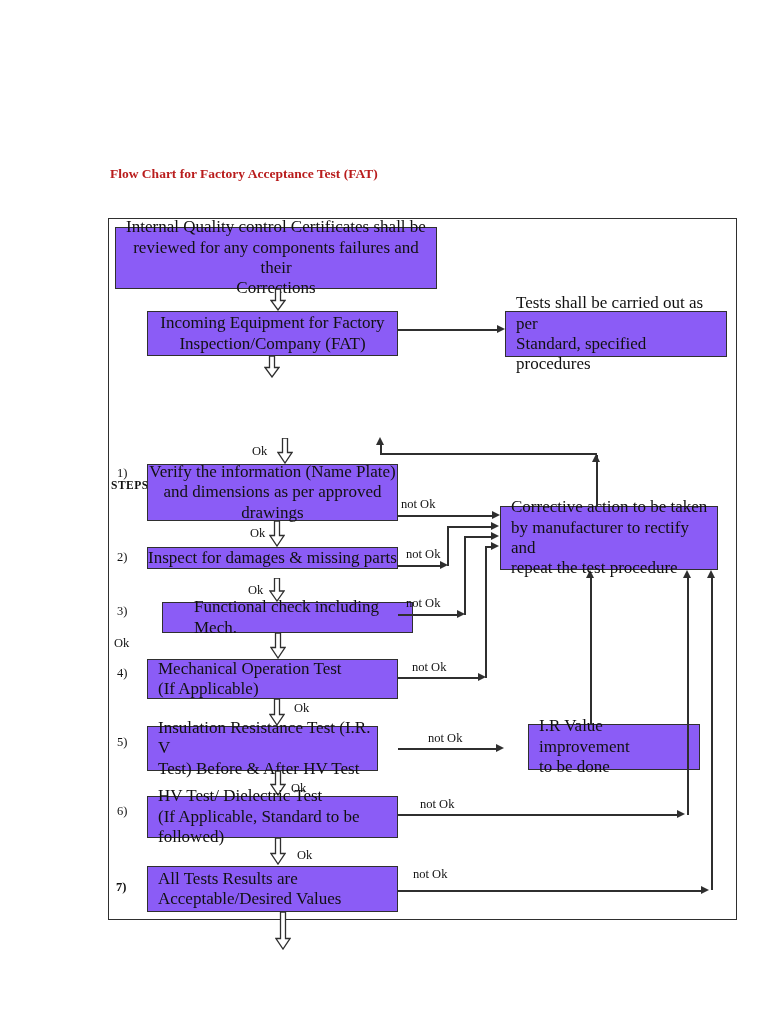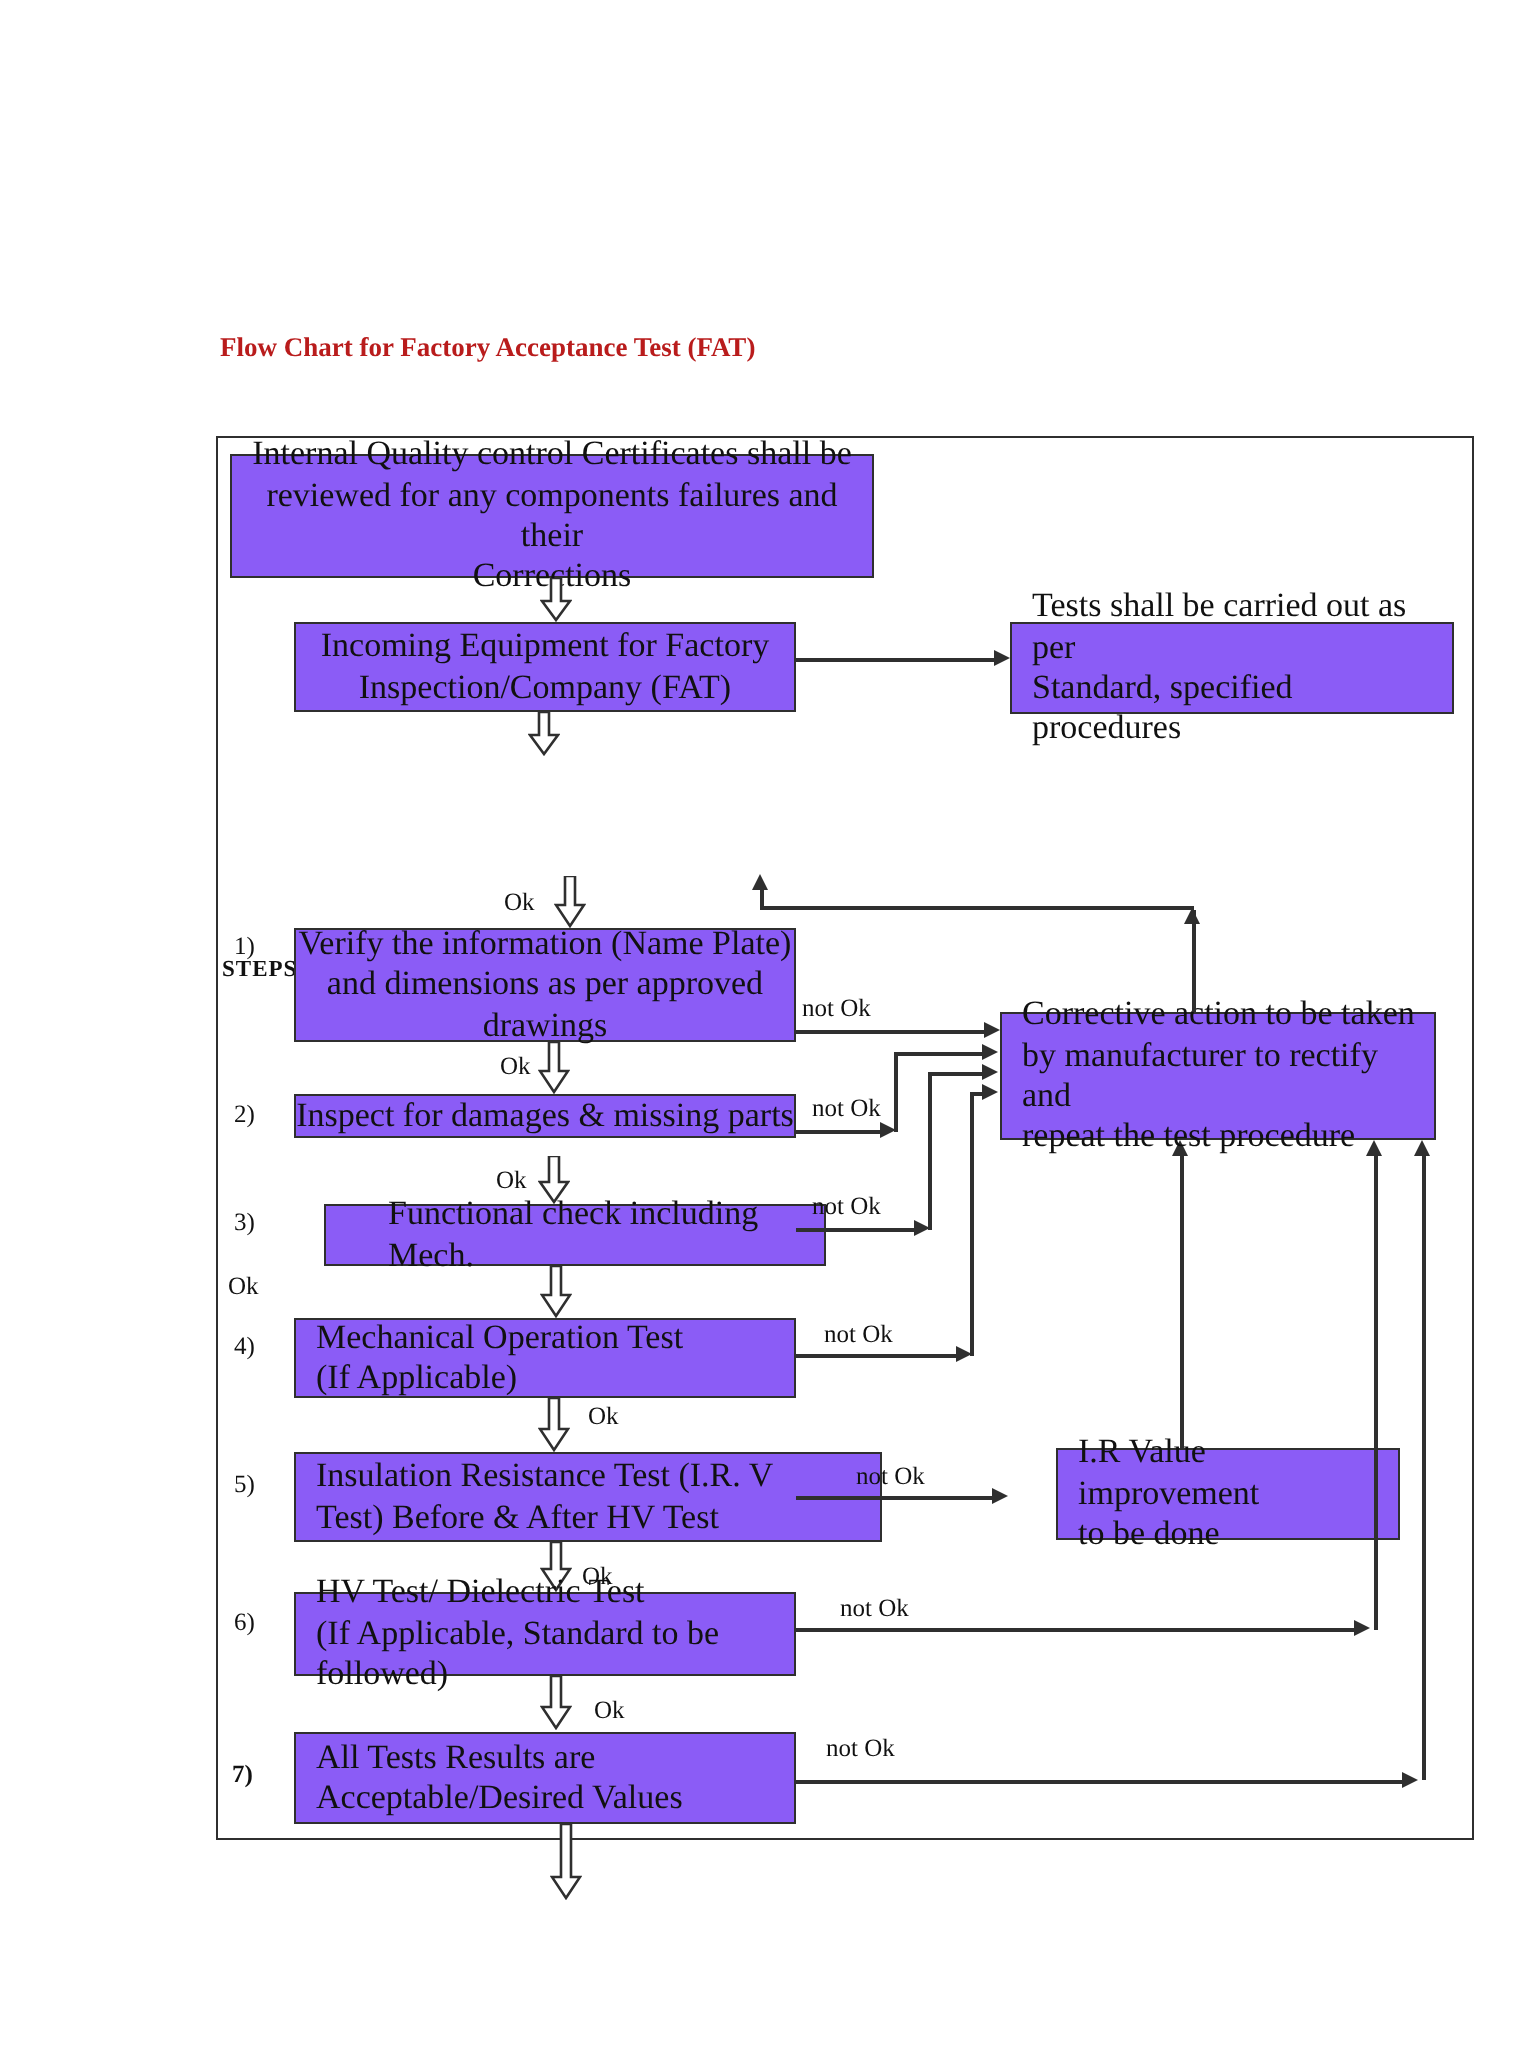--- a/index.html
+++ b/index.html
@@ -111,21 +111,21 @@
   <div class="vline" style="left:485px;top:546px;height:132px;"></div>
   <div class="hline" style="left:485px;top:546px;width:6px;"></div>
   <div class="ah-r" style="left:491px;top:542px;"></div>
 
   <svg class="holo" style="left:269px;top:699px;" width="16" height="27" viewBox="0 0 16 27">
     <polygon points="5.5,0 10.5,0 10.5,15.5 15,15.5 8,26 1,15.5 5.5,15.5" fill="#fff" stroke="#2f2f2f" stroke-width="1.3"></polygon>
   </svg>
   <div class="lbl" style="left:294px;top:701px;">Ok</div>
 
   <div class="lbl" style="left:117px;top:735px;">5)</div>
-  <div class="box leftpad" style="left:147px;top:726px;width:294px;height:45px;">Insulation Resistance Test (I.R. V
+  <div class="box leftpad" style="left:147px;top:726px;width:231px;height:45px;">Insulation Resistance Test (I.R. V
 Test) Before &amp; After HV Test</div>
   <div class="lbl" style="left:428px;top:731px;">not Ok</div>
   <div class="hline" style="left:398px;top:748px;width:98px;"></div>
   <div class="ah-r" style="left:496px;top:744px;"></div>
 
   <div class="box leftpad" style="left:528px;top:724px;width:172px;height:46px;">I.R Value improvement
 to be done</div>
   <div class="vline" style="left:590px;top:577px;height:147px;"></div>
   <div class="ah-u" style="left:586px;top:570px;"></div>
 

